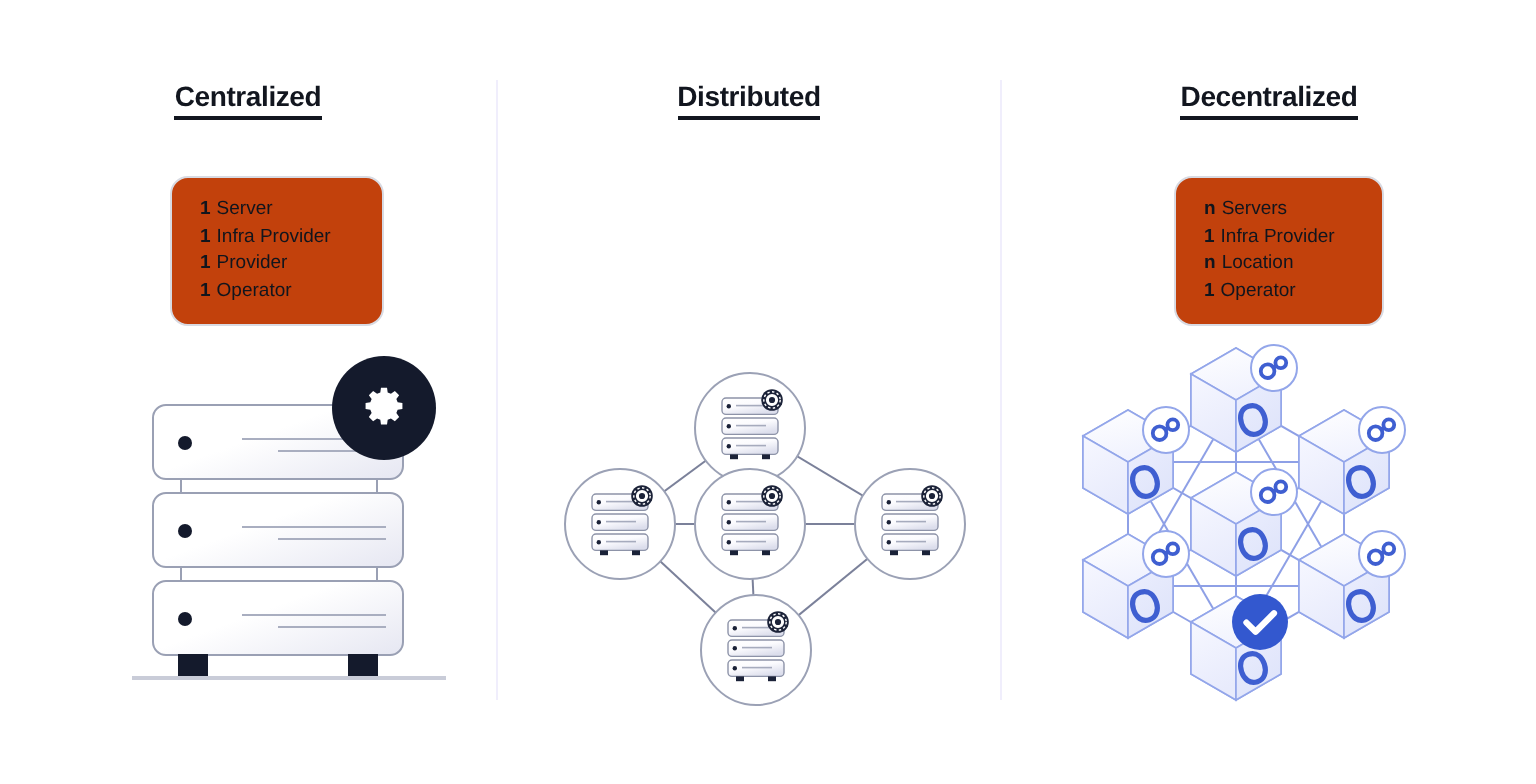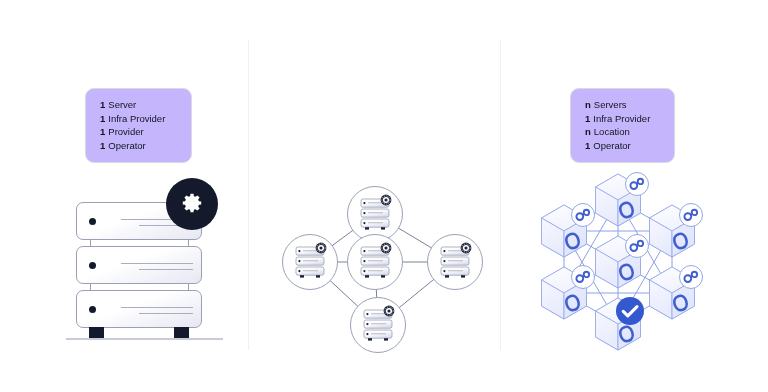--- a/index.html
+++ b/index.html
@@ -30,30 +30,30 @@
   }
 
   
   .factbox{
     position:absolute;top:88px;
     border-radius:9px;
     padding:9px 14px 10px 14px;
     box-sizing:border-box;
   }
   .factbox.dark{
-    background:#c4b5fd;border:1px solid #d8dae2;
+    background:#c2410c;border:1px solid #d8dae2;
   }
   .factbox ul{list-style:none;margin:0;padding:0;}
   .factbox li{
     font-size:9.5px;line-height:13.5px;color:#11151d;white-space:nowrap;
   }
   .factbox li b{font-weight:bold;margin-right:3px;}
 
   .fb1{left:85px;width:107px;}
-  .fb2{left:321px;width:105px;}
+  .fb2{left:338px;width:105px;}
 
   
   .central{position:absolute;left:66px;top:186px;width:160px;height:160px;}
   .srv{
     position:absolute;left:10px;width:126px;height:38px;
     border:1px solid #9aa0b4;border-radius:7px;
     background:linear-gradient(160deg,#ffffff 0%,#ffffff 42%,#e6e7f2 100%);
     box-sizing:border-box;
   }
   .srv.s1{top:16px;}
@@ -89,20 +89,23 @@
 </style>
 </head>
 <body>
 
 <div class="stage">
 
   <div class="divider d1"></div>
   <div class="divider d2"></div>
 
   <div class="col c1">
+    <div class="col-title">
+      <span>Centralized</span>
+    </div>
 
     <div class="factbox dark fb1">
       <ul>
         <li><b>1</b><span>Server</span></li>
         <li><b>1</b><span>Infra Provider</span></li>
         <li><b>1</b><span>Provider</span></li>
         <li><b>1</b><span>Operator</span></li>
       </ul>
     </div>
 
@@ -133,20 +136,23 @@
       <div class="gearbadge">
         <svg width="26" height="26" viewBox="0 0 24 24" aria-hidden="true">
           <path fill="#ffffff" d="M12 8.2a3.8 3.8 0 1 0 0 7.6 3.8 3.8 0 0 0 0-7.6zm0 2.1a1.7 1.7 0 1 1 0 3.4 1.7 1.7 0 0 1 0-3.4z"></path>
           <path fill="#ffffff" d="M10.6 2.6h2.8l.3 2.2 1.5.6 1.8-1.3 2 2-1.3 1.8.6 1.5 2.2.3v2.8l-2.2.3-.6 1.5 1.3 1.8-2 2-1.8-1.3-1.5.6-.3 2.2h-2.8l-.3-2.2-1.5-.6-1.8 1.3-2-2 1.3-1.8-.6-1.5-2.2-.3v-2.8l2.2-.3.6-1.5-1.3-1.8 2-2 1.8 1.3 1.5-.6z"></path>
         </svg>
       </div>
     </div>
   </div>
 
   <div class="col c2">
+    <div class="col-title">
+      <span>Distributed</span>
+    </div>
 
     <div class="factbox dark fb2">
       <ul>
         <li><b>n</b><span>Servers</span></li>
         <li><b>1</b><span>Infra Provider</span></li>
         <li><b>n</b><span>Location</span></li>
         <li><b>1</b><span>Operator</span></li>
       </ul>
     </div>
 
@@ -207,20 +213,23 @@
         </g>
         <g>
           <circle cx="129" cy="325" r="27.5" fill="#ffffff" stroke="#9ba1b5" stroke-width="1"></circle>
           <use href="#miniserver" x="129" y="325"></use>
         </g>
       </svg>
     </div>
   </div>
 
   <div class="col c3">
+    <div class="col-title">
+      <span>Decentralized</span>
+    </div>
 
     <div class="decent">
       <svg width="267" height="392" viewBox="0 0 267 392">
         <defs>
           <linearGradient id="cubeTop" x1="0" y1="0" x2="0.4" y2="1">
             <stop offset="0" stop-color="#ffffff"></stop>
             <stop offset="1" stop-color="#f0f2fe"></stop>
           </linearGradient>
           <linearGradient id="cubeLeft" x1="0" y1="0" x2="0.3" y2="1">
             <stop offset="0" stop-color="#f6f7ff"></stop>

